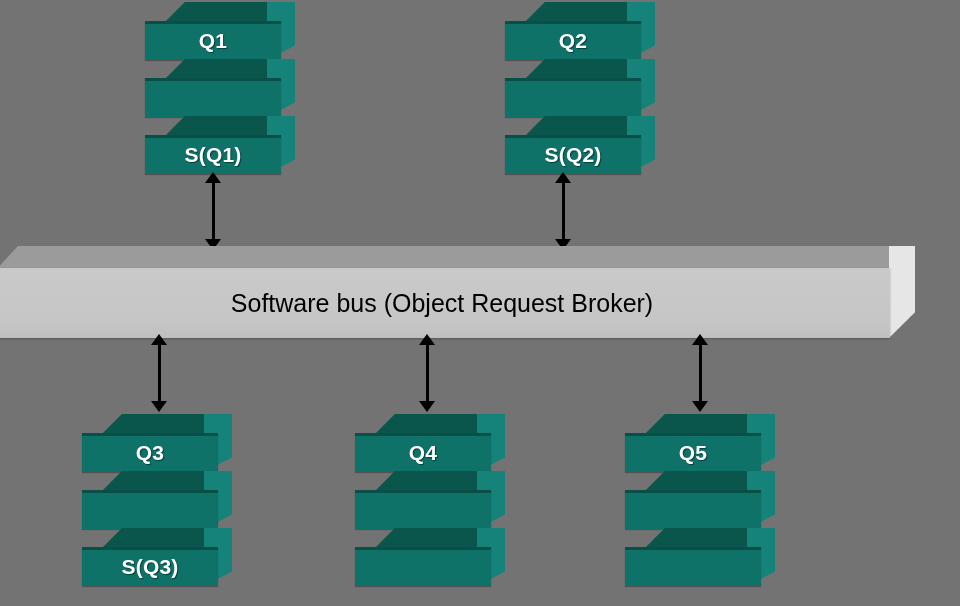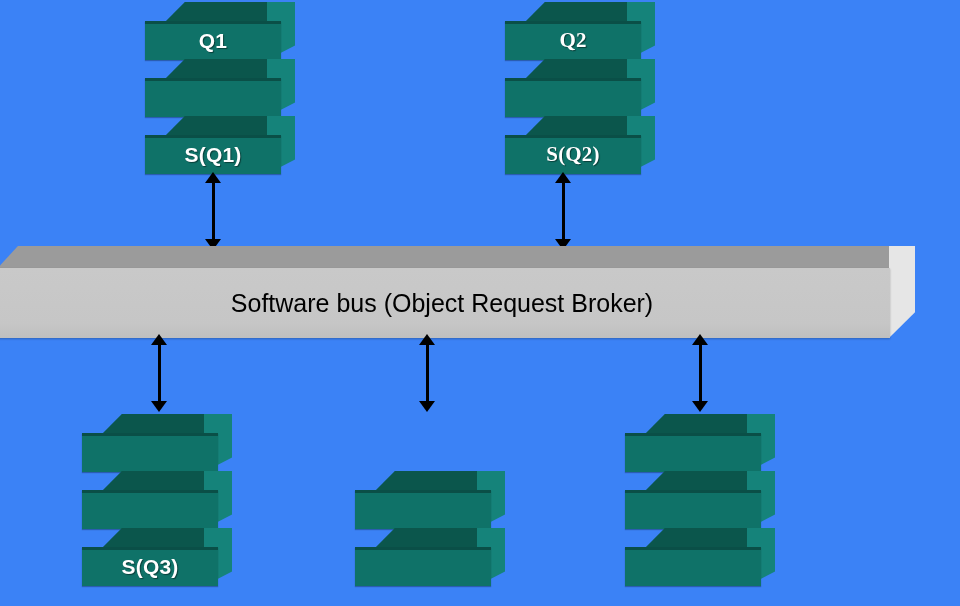--- a/index.html
+++ b/index.html
@@ -7,21 +7,21 @@
     padding: 0;
     background: #ffffff;
   }
   body {
     font-family: "Liberation Sans", sans-serif;
   }
   #stage {
     position: relative;
     width: 960px;
     height: 606px;
-    background: #3b82f6;
+    background: #737373;
     overflow: hidden;
   }
 
   
   .block {
     position: absolute;
     width: 136px;
     height: 58px;
   }
   .block .top {
@@ -201,21 +201,21 @@
     <div class="block b2">
       <div class="top"></div>
       <div class="side"></div>
       <div class="front">
           <div class="lip"></div>
         </div>
       <div class="label">S(Q1)</div>
     </div>
   </div>
 
-  <div class="stack" style="left:505px; top:2px;font-family:Liberation Serif, serif;">
+  <div class="stack" style="left:505px; top:2px;">
     <div class="block b0">
       <div class="top"></div>
       <div class="side"></div>
       <div class="front">
           <div class="lip"></div>
         </div>
       <div class="label">Q2</div>
     </div>
     <div class="block b1">
       <div class="top"></div>
@@ -269,40 +269,49 @@
     <div class="head-dn"></div>
   </div>
 
   <div class="stack" style="left:82px; top:414px;">
     <div class="block b0">
       <div class="top"></div>
       <div class="side"></div>
       <div class="front">
           <div class="lip"></div>
         </div>
+      <div class="label">Q3</div>
     </div>
     <div class="block b1">
       <div class="top"></div>
       <div class="side"></div>
       <div class="front">
           <div class="lip"></div>
         </div>
       <div class="label"></div>
     </div>
     <div class="block b2">
       <div class="top"></div>
       <div class="side"></div>
       <div class="front">
           <div class="lip"></div>
         </div>
       <div class="label">S(Q3)</div>
     </div>
   </div>
 
   <div class="stack" style="left:355px; top:414px;">
+    <div class="block b0">
+      <div class="top"></div>
+      <div class="side"></div>
+      <div class="front">
+          <div class="lip"></div>
+        </div>
+      <div class="label">Q4</div>
+    </div>
     <div class="block b1">
       <div class="top"></div>
       <div class="side"></div>
       <div class="front">
           <div class="lip"></div>
         </div>
       <div class="label"></div>
     </div>
     <div class="block b2">
       <div class="top"></div>
@@ -313,20 +322,21 @@
     </div>
   </div>
 
   <div class="stack" style="left:625px; top:414px;">
     <div class="block b0">
       <div class="top"></div>
       <div class="side"></div>
       <div class="front">
           <div class="lip"></div>
         </div>
+      <div class="label">Q5</div>
     </div>
     <div class="block b1">
       <div class="top"></div>
       <div class="side"></div>
       <div class="front">
           <div class="lip"></div>
         </div>
       <div class="label"></div>
     </div>
     <div class="block b2">

